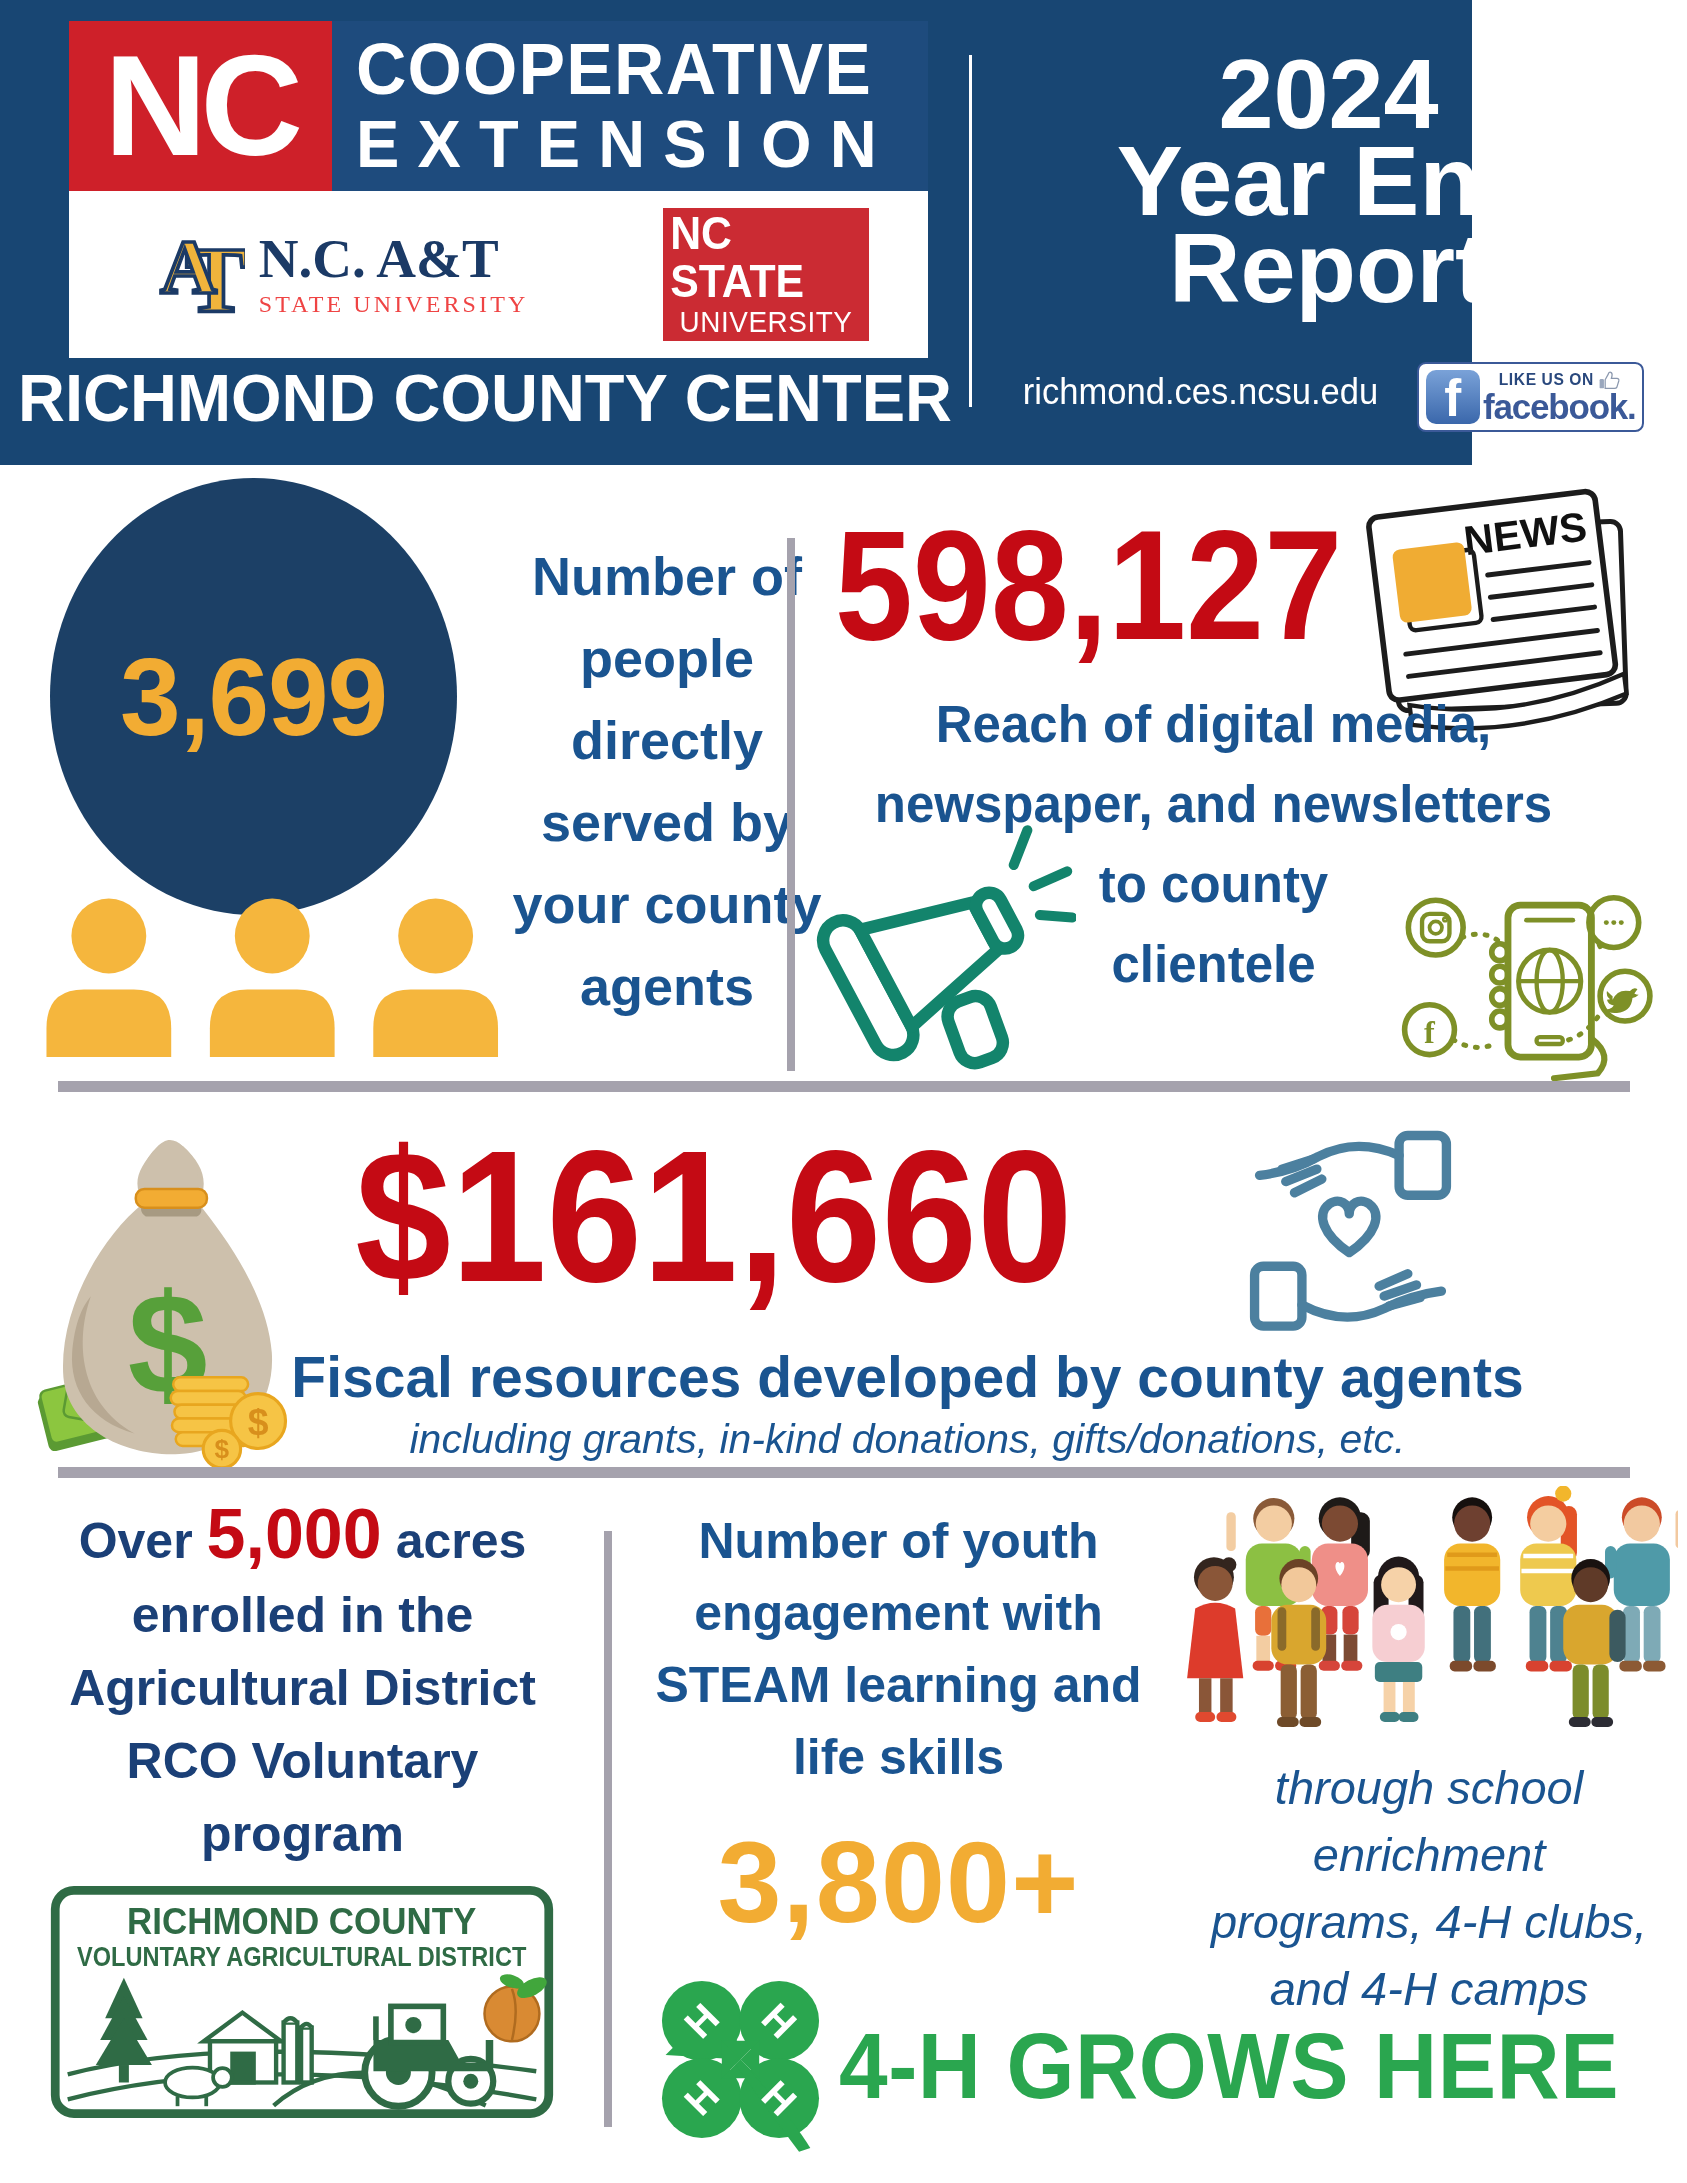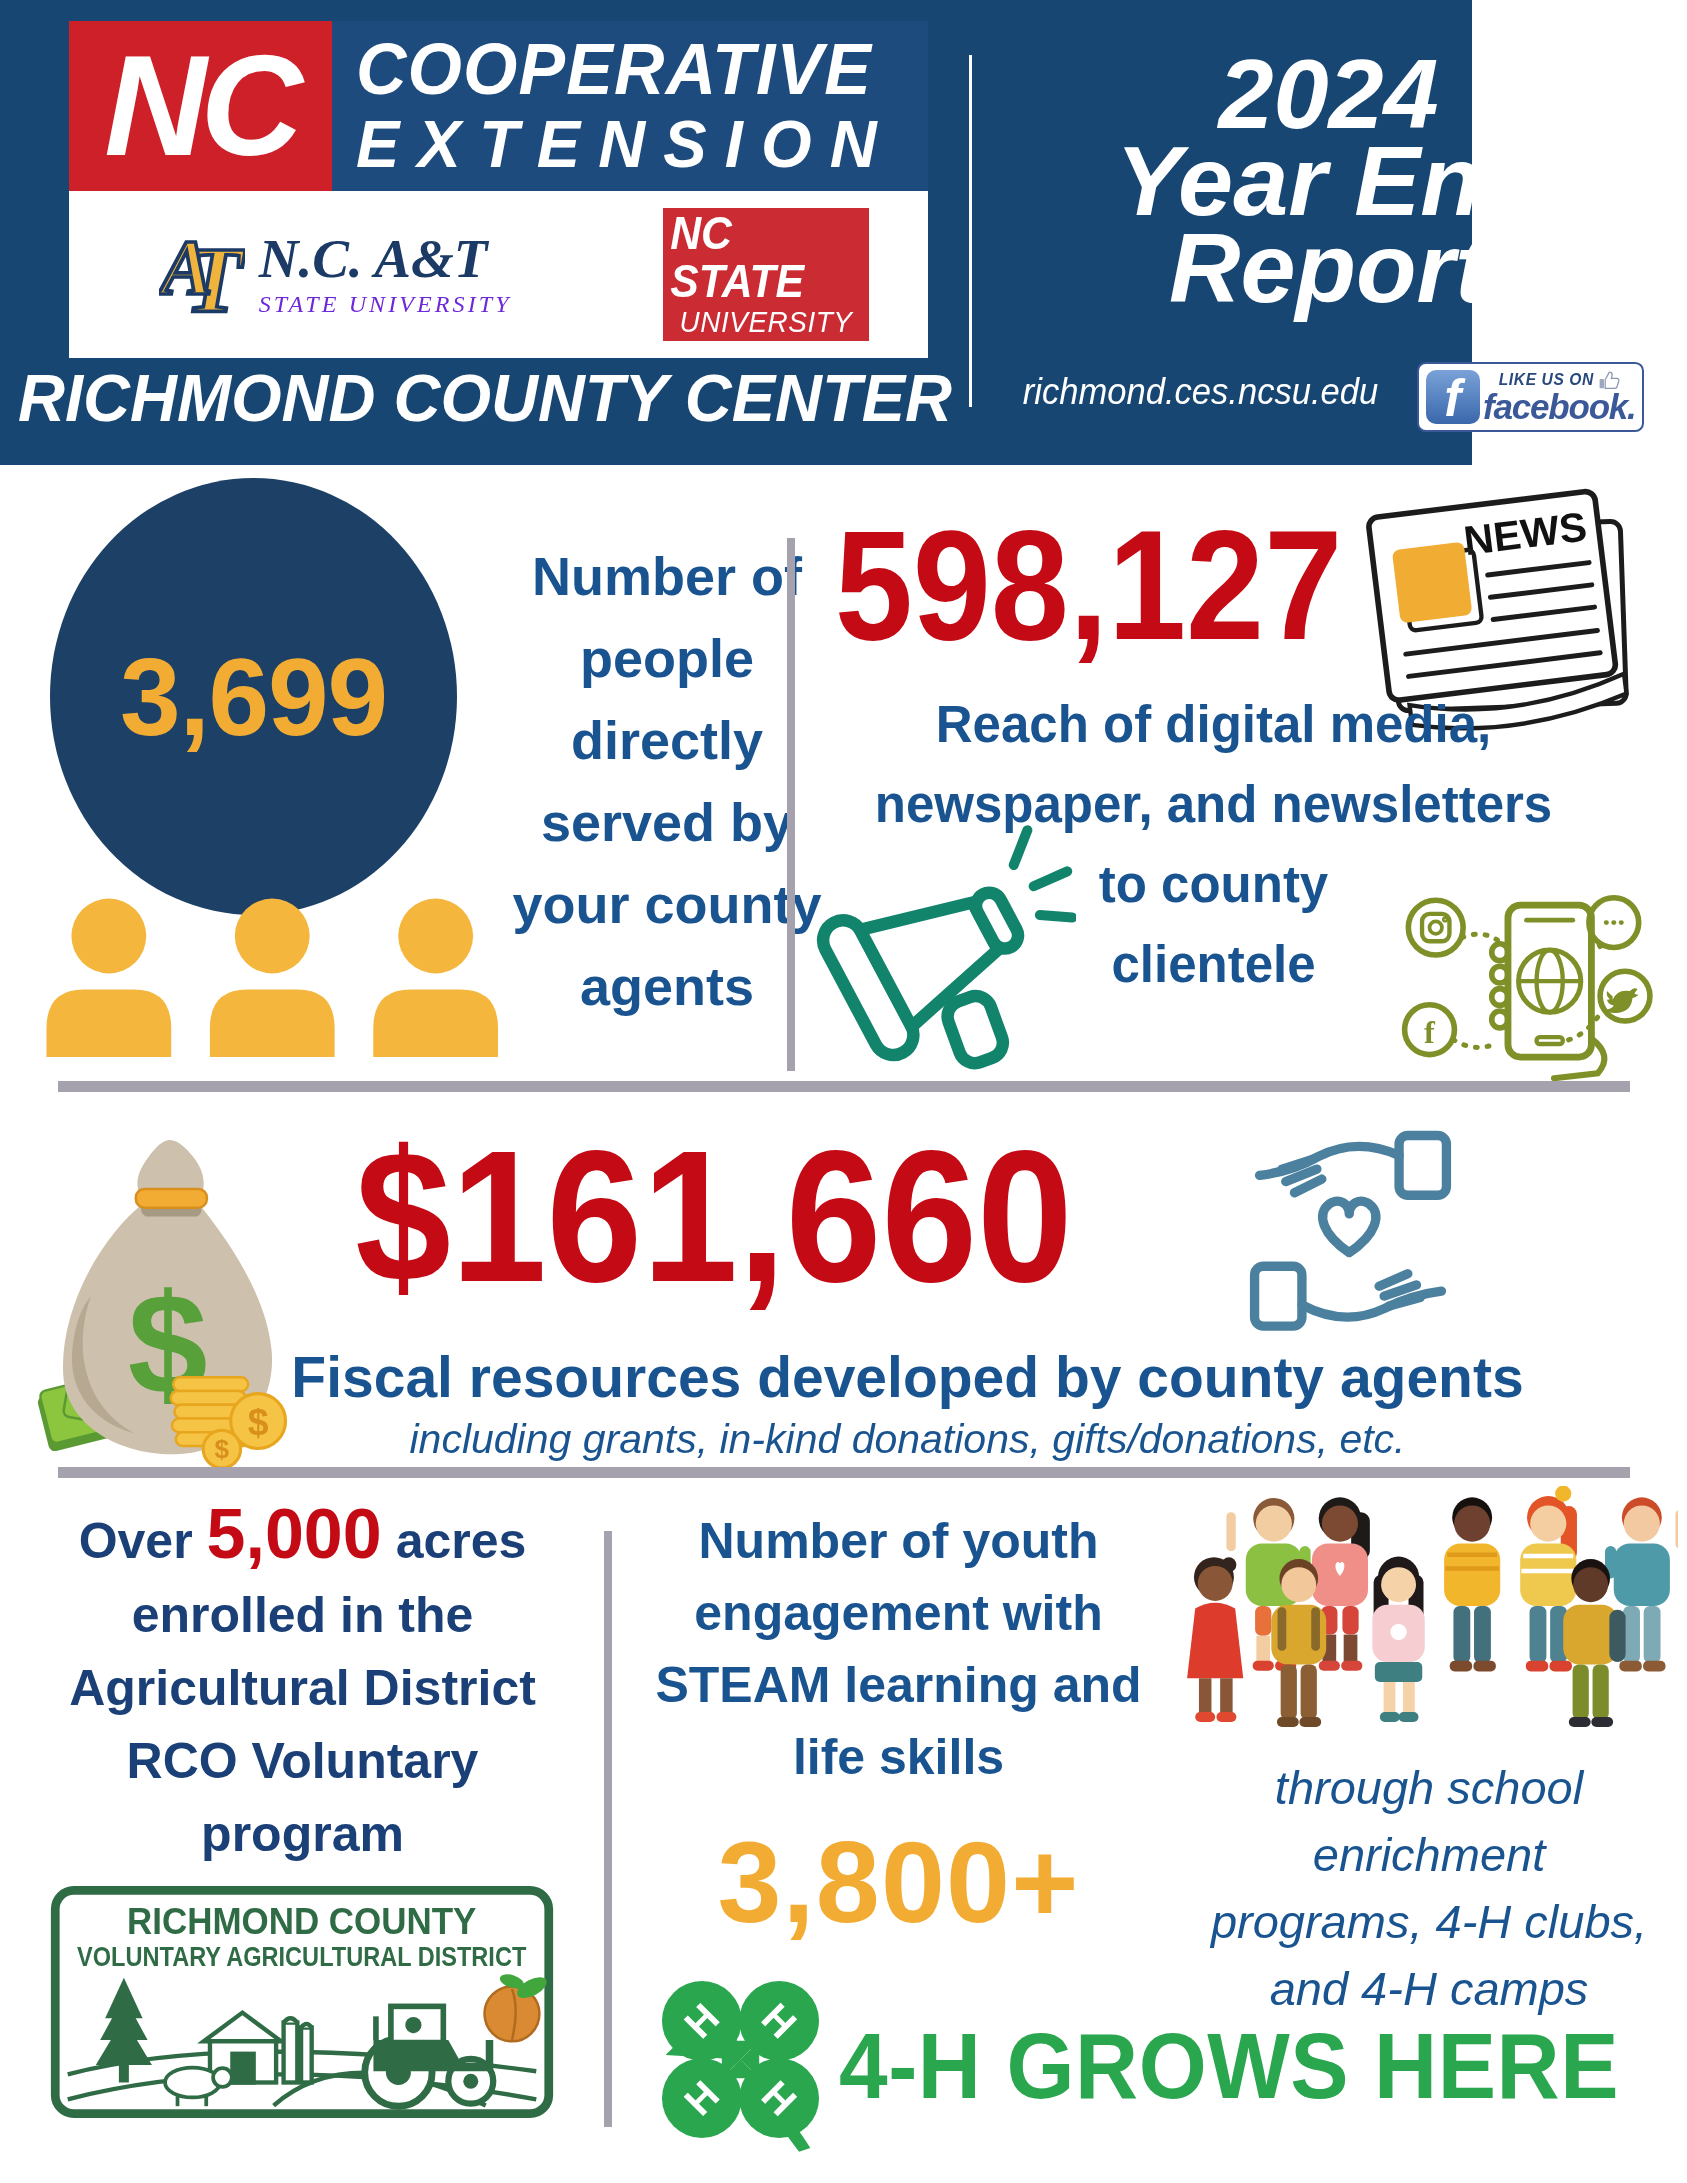--- a/index.html
+++ b/index.html
@@ -1,32 +1,32 @@
 <!DOCTYPE html>
 <html style="--navy: #184673; --cardnavy: #1E4B7D; --circnavy: #1C4066; --ncred: #CE2029; --ncsured: #CB2B33; --red: #C40A14; --gold: #F2AC33; --blue: #1A5490; --bluedark: #1B4077; --gray: #A5A2AD; --green4h: #2AA64F; --vadgreen: #2F6B45; --teal: #13846C; --olive: #7E9027; --handsblue: #4C809F; --fbblue: #3B5998; --fbdark: #29487D;font-size:10px"><head>
 <meta charset="utf-8">
 <style>
   html,body{margin:0;padding:0;background:#ffffff;}
   .page{position:relative;width:1687px;height:2183px;background:#fff;
         font-family:"Liberation Sans",sans-serif;overflow:hidden;}
 
   
-  .hdr{position:absolute;left:0;top:0;width:1472px;height:465px;background:var(--navy,#184673);font-style:italic;}
+  .hdr{position:absolute;left:0;top:0;width:1472px;height:465px;background:var(--navy,#184673);}
   .logo-card{position:absolute;left:69px;top:20.6px;width:859px;height:337px;background:#fff;}
   .band{position:absolute;left:0;top:0;width:859px;height:170px;display:flex;}
   .nc-box{width:263px;height:170px;background:var(--ncred,#CE2029);display:flex;align-items:center;justify-content:center;}
   .nc-box span{font-size:142px;font-weight:bold;color:#fff;letter-spacing:-6.2px;line-height:1;}
   .coop{flex:1;background:var(--cardnavy,#1E4B7D);color:#fff;display:flex;flex-direction:column;justify-content:center;padding-left:24px;}
   .coop-l1{font-size:72px;font-weight:bold;letter-spacing:1.2px;line-height:1.08;transform:scaleX(.97);transform-origin:left;}
   .coop-l2{font-size:67px;font-weight:bold;letter-spacing:18.7px;line-height:1.08;transform:scaleX(.97);transform-origin:left;}
   .unis{position:absolute;left:0;top:170px;width:859px;height:167px;display:flex;align-items:center;}
   .ncat{display:flex;align-items:center;gap:13.7px;margin-left:90px;}
   .ncat-text{display:flex;flex-direction:column;}
   .ncat-name{font-family:"Liberation Serif",serif;font-weight:bold;font-size:55px;color:#1b3a66;line-height:1;}
-  .ncat-sub{font-family:"Liberation Serif",serif;font-size:24px;color:#6d28d9;letter-spacing:3.1px;margin-top:5px;}
+  .ncat-sub{font-family:"Liberation Serif",serif;font-size:24px;color:#ef4444;letter-spacing:3.1px;margin-top:5px;}
   .ncsu{margin-left:auto;margin-right:59px;width:206px;height:133px;background:var(--ncsured,#CB2B33);
         color:#fff;display:flex;flex-direction:column;align-items:center;justify-content:center;}
   .ncsu-l1{font-size:46px;font-weight:bold;transform:scaleX(.93);line-height:1.05;}
   .ncsu-l2{font-size:30px;transform:scaleX(.93);letter-spacing:0.6px;line-height:1.15;}
   .center-name{position:absolute;left:0;top:364px;width:970px;text-align:center;color:#fff;
                font-size:67px;font-weight:bold;transform:scaleX(.97);line-height:1;}
   .vline{position:absolute;left:969px;top:55px;width:3.1px;height:352px;background:#fff;}
   .hdr-title{position:absolute;left:976px;top:50px;width:705px;text-align:center;color:#fff;
              font-weight:bold;font-size:99px;line-height:87px;}
   .website{position:absolute;left:973px;top:371px;width:455px;text-align:center;color:#fff;font-size:36px;transform:scaleX(.96);}

